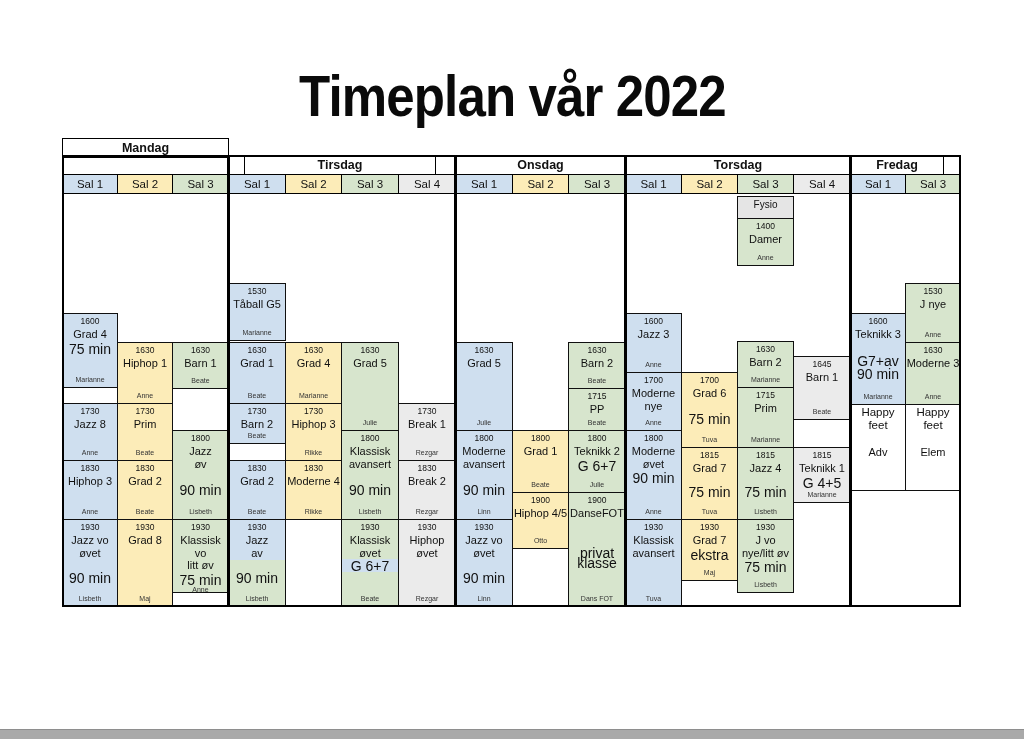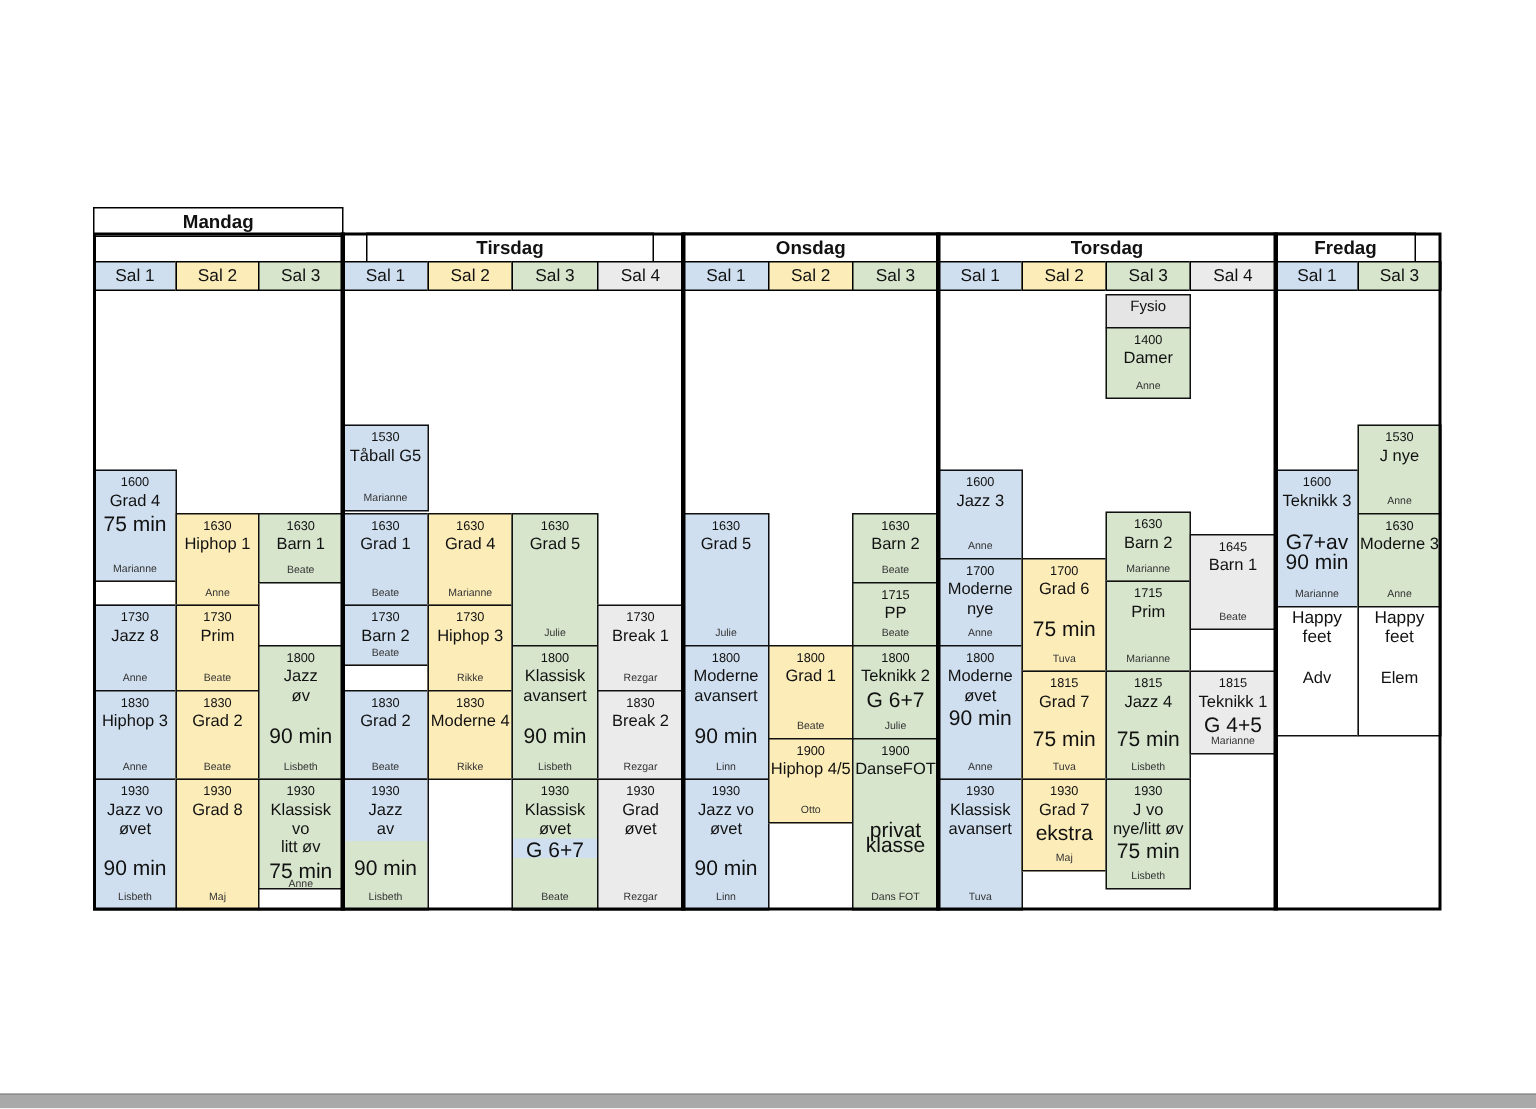--- a/index.html
+++ b/index.html
@@ -27,20 +27,21 @@
   .cell.plain .ti{font-size:11.5px;}
   .cell.plain .sub{font-size:11px;padding-top:0;margin-top:16px;}
   .sep{position:absolute;top:155px;height:452px;width:3px;background:#000;}
   .bottombar{position:absolute;left:0;bottom:0;width:100%;height:10px;background:#a9a9a9;
              border-top:1px solid #8e8e8e;box-sizing:border-box;}
 </style>
 </head>
 <body>
 
 <div class="page">
+  <div class="title"><span>Timeplan vår 2022</span></div>
   <div id="schedule">
       <div class="cell" style="left: 62px; top: 313px; width: 56px; height: 75px; background: rgb(207, 223, 239);">
         <div class="t">1600</div>
         <div class="ti">Grad 4</div>
         <div class="sub">75 min</div>
         <div class="nm">Marianne</div>
       </div>
       <div class="cell" style="left: 62px; top: 387px; width: 56px; height: 17px; background: rgb(255, 255, 255);"></div>
       <div class="cell" style="left: 62px; top: 403px; width: 56px; height: 58px; background: rgb(207, 223, 239);">
         <div class="t">1730</div>
@@ -166,21 +167,21 @@
         <div class="ti">Break 1</div>
         <div class="nm">Rezgar</div>
       </div>
       <div class="cell" style="left: 398px; top: 460px; width: 58px; height: 60px; background: rgb(235, 235, 235);">
         <div class="t">1830</div>
         <div class="ti">Break 2</div>
         <div class="nm">Rezgar</div>
       </div>
       <div class="cell" style="left: 398px; top: 519px; width: 58px; height: 88px; background: rgb(235, 235, 235);">
         <div class="t">1930</div>
-        <div class="ti">Grad
+        <div class="ti">Hiphop
 øvet</div>
         <div class="nm">Rezgar</div>
       </div>
       <div class="cell" style="left: 455px; top: 342px; width: 58px; height: 89px; background: rgb(207, 223, 239);">
         <div class="t">1630</div>
         <div class="ti">Grad 5</div>
         <div class="nm">Julie</div>
       </div>
       <div class="cell" style="left: 455px; top: 430px; width: 58px; height: 90px; background: rgb(207, 223, 239);">
         <div class="t">1800</div>

